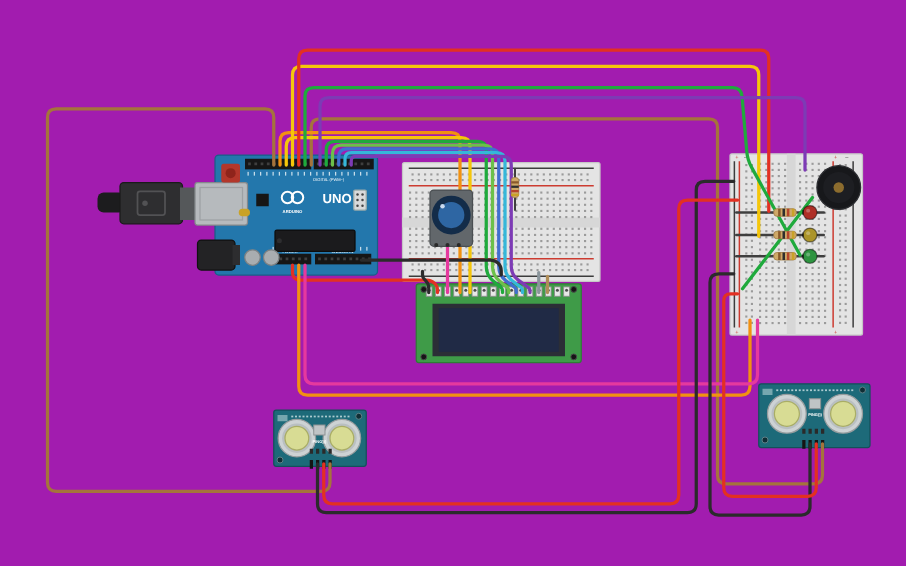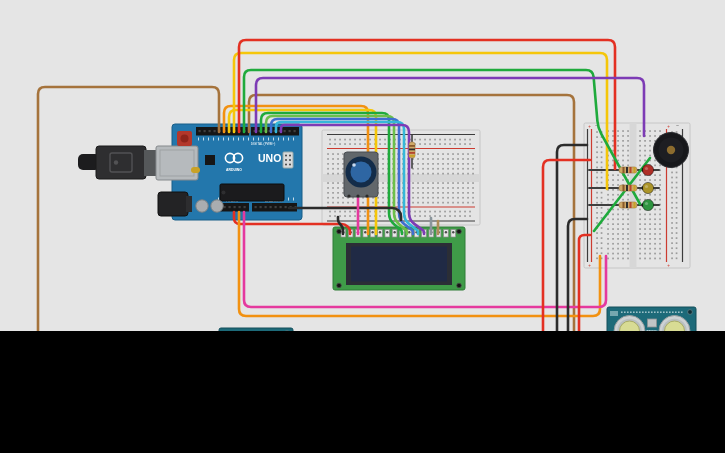--- a/index.html
+++ b/index.html
@@ -1,16 +1,16 @@
 <!DOCTYPE html>
 <html><head>
 <meta charset="utf-8">
 <style>
   html,body{margin:0;padding:0;background:#000;}
-  #stage{position:relative;width:725px;height:331px;background:#e5e5e5;overflow:hidden;text-decoration:underline;}
+  #stage{position:relative;width:725px;height:453px;background:#a21caf;overflow:hidden;text-decoration:underline;}
   svg{display:block;}
   text{font-family:"Liberation Sans", sans-serif;}
 </style>
 </head>
 <body>
 
 <div id="stage">
   <svg id="cv" width="725" height="453" viewBox="0 0 725 453">
     <g id="layer-boards">
         <g>

